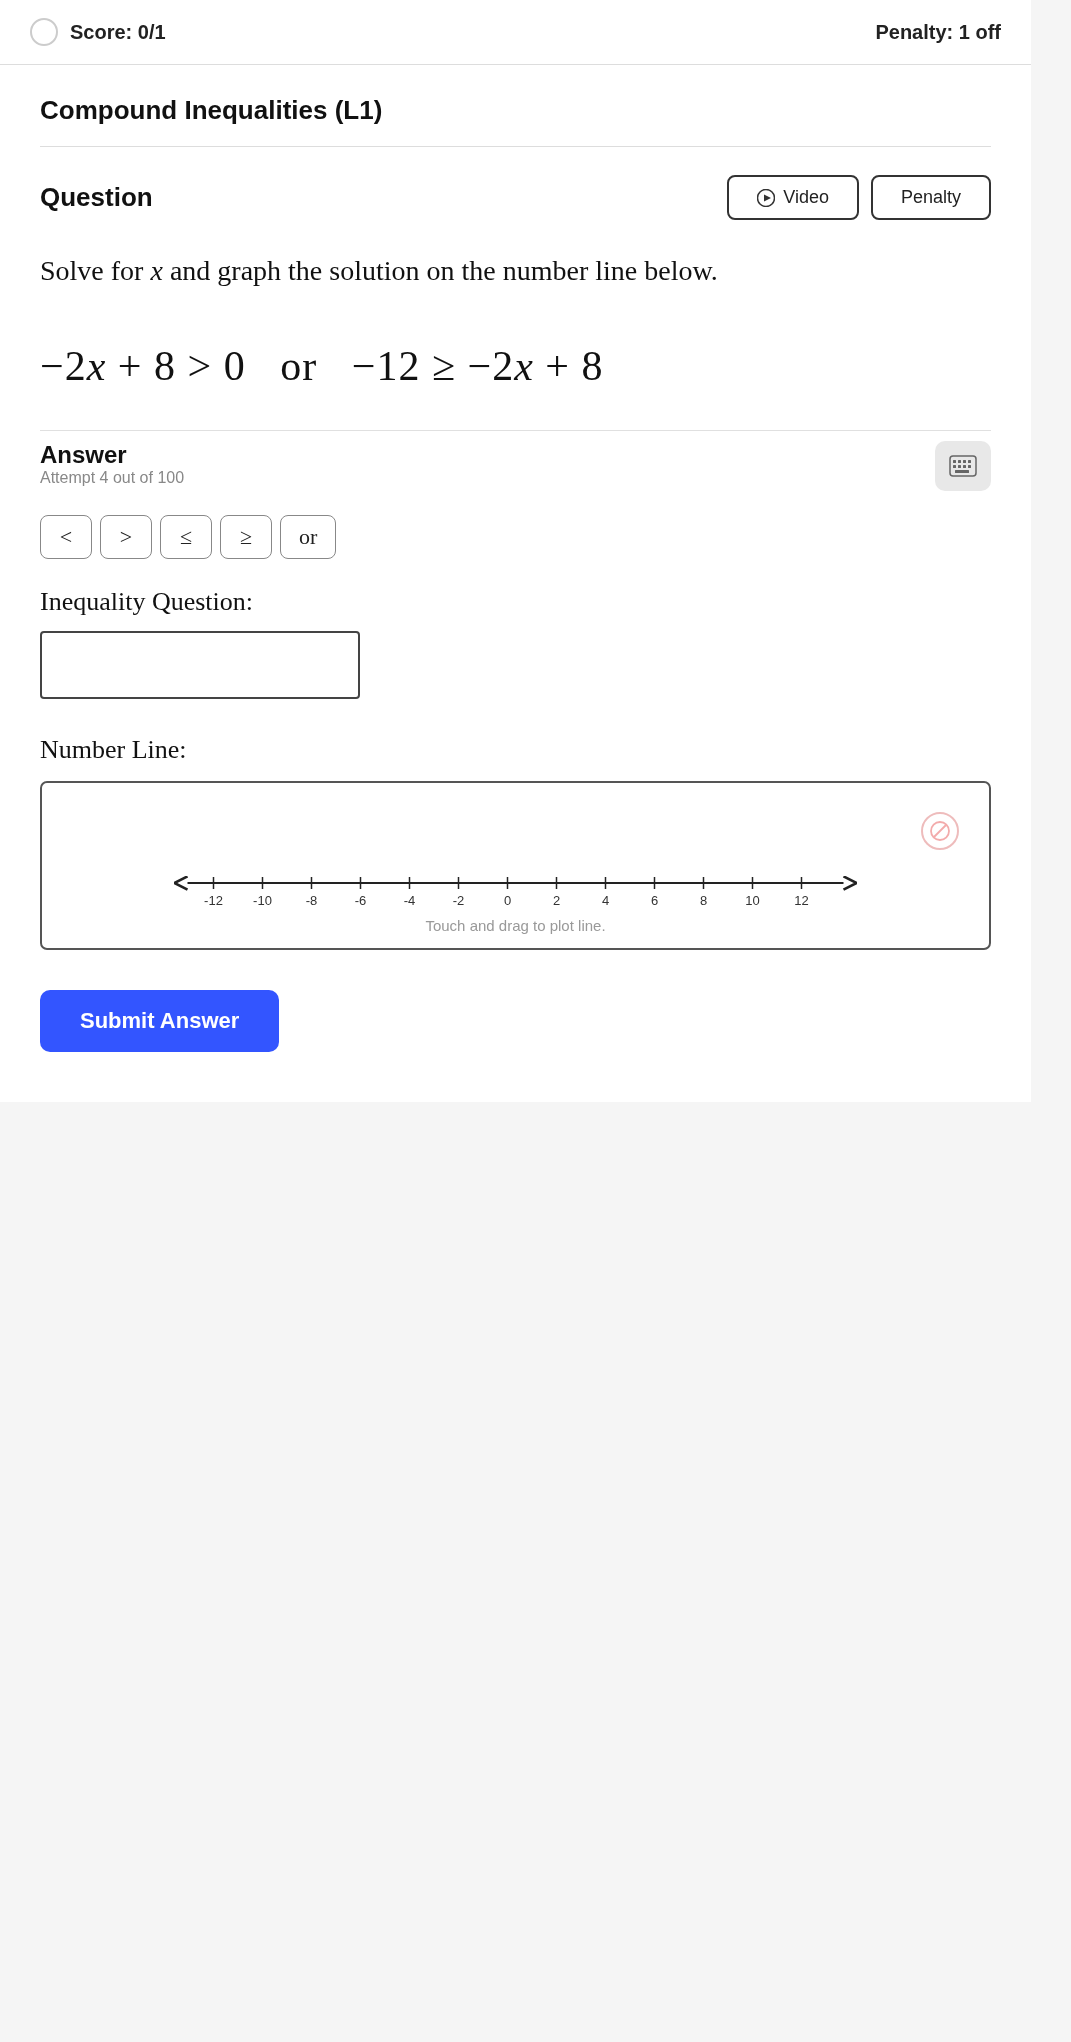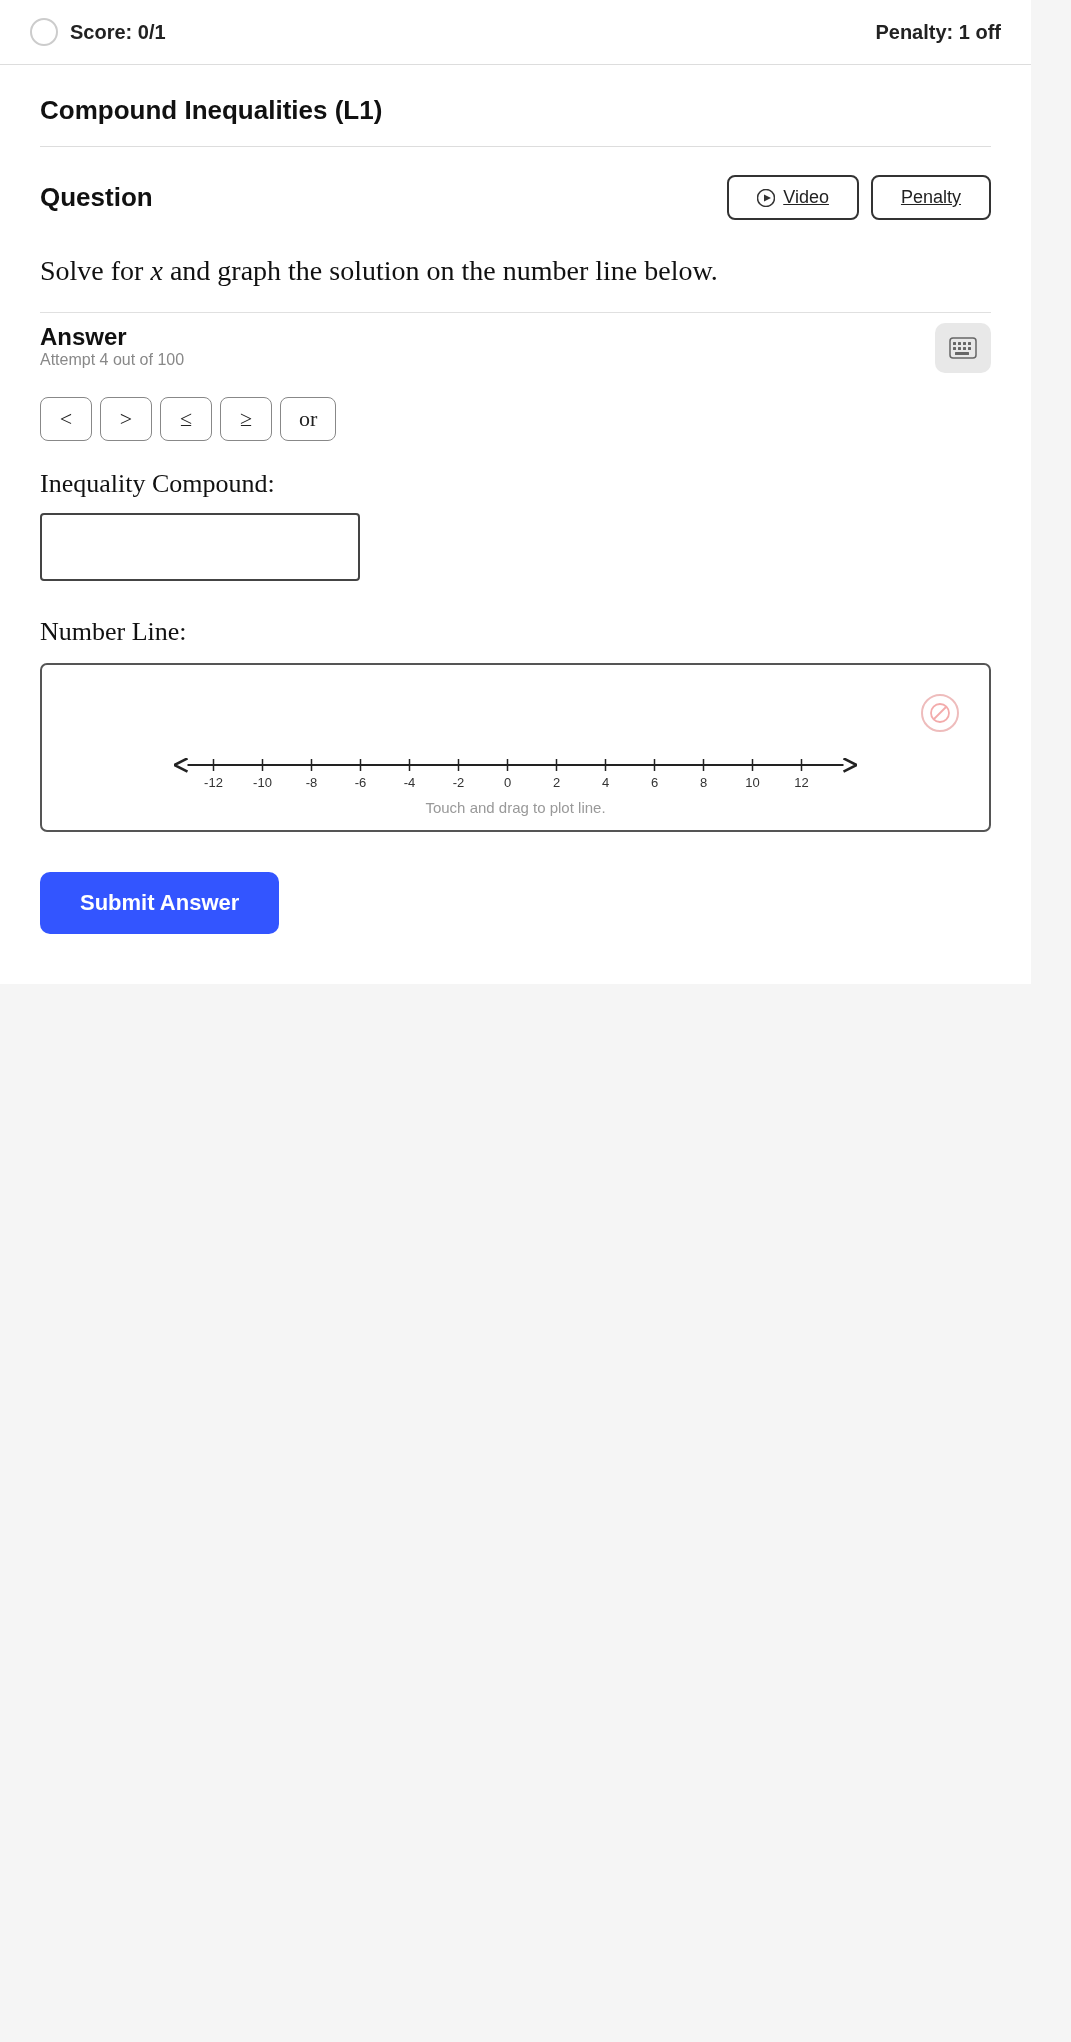--- a/index.html
+++ b/index.html
@@ -82,21 +82,20 @@
       gap: 8px;
       padding: 10px 28px;
       border: 2px solid #333;
       border-radius: 8px;
       background: #fff;
       font-family: Arial, sans-serif;
       font-size: 18px;
       cursor: pointer;
       font-weight: 500;
       color: #222;
-      text-decoration: underline;
     }
     .play-icon {
       width: 18px;
       height: 18px;
       display: inline-flex;
       align-items: center;
       justify-content: center;
     }
     .question-text {
       font-family: Georgia, serif;
@@ -280,20 +279,25 @@
         <button class="header-btn">
           <span>Penalty</span>
         </button>
       </div>
     </div>
 
     <div class="question-text">
       Solve for <span class="italic">x</span> and graph the solution on the number line below.
     </div>
 
+    <div class="equation-line">
+      <span>−2<span class="italic">x</span> + 8 &gt; 0</span>
+      &nbsp;&nbsp;<span>or</span>&nbsp;&nbsp;
+      <span>−12 ≥ −2<span class="italic">x</span> + 8</span>
+    </div>
 
     <div class="divider"></div>
 
     <div class="answer-section">
       <div class="answer-header">
         <div>
           <div class="answer-label">Answer</div>
           <div class="attempt-text">Attempt 4 out of 100</div>
         </div>
         <button class="keyboard-btn">
@@ -315,21 +319,21 @@
       
       <div class="symbol-buttons">
         <button class="sym-btn">&lt;</button>
         <button class="sym-btn">&gt;</button>
         <button class="sym-btn">≤</button>
         <button class="sym-btn">≥</button>
         <button class="sym-btn">or</button>
       </div>
 
       
-      <div class="notation-label">Inequality Compound:</div>
+      <div class="notation-label">Inequality Question:</div>
       <input class="notation-input" type="text" style="">
 
       
       <div class="numberline-label">Number Line:</div>
       <div class="numberline-container">
 
         <div class="numberline-top">
           <div class="cancel-icon">
             <svg width="22" height="22" viewBox="0 0 22 22">
               <circle cx="11" cy="11" r="9" fill="none" stroke="#e88" stroke-width="1.8"></circle>

